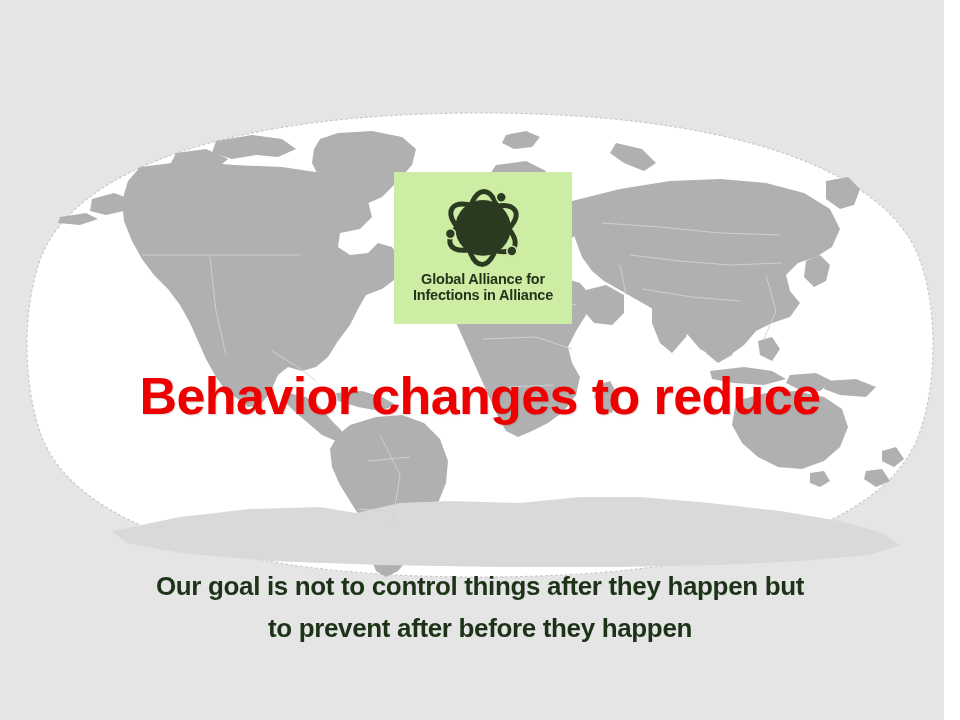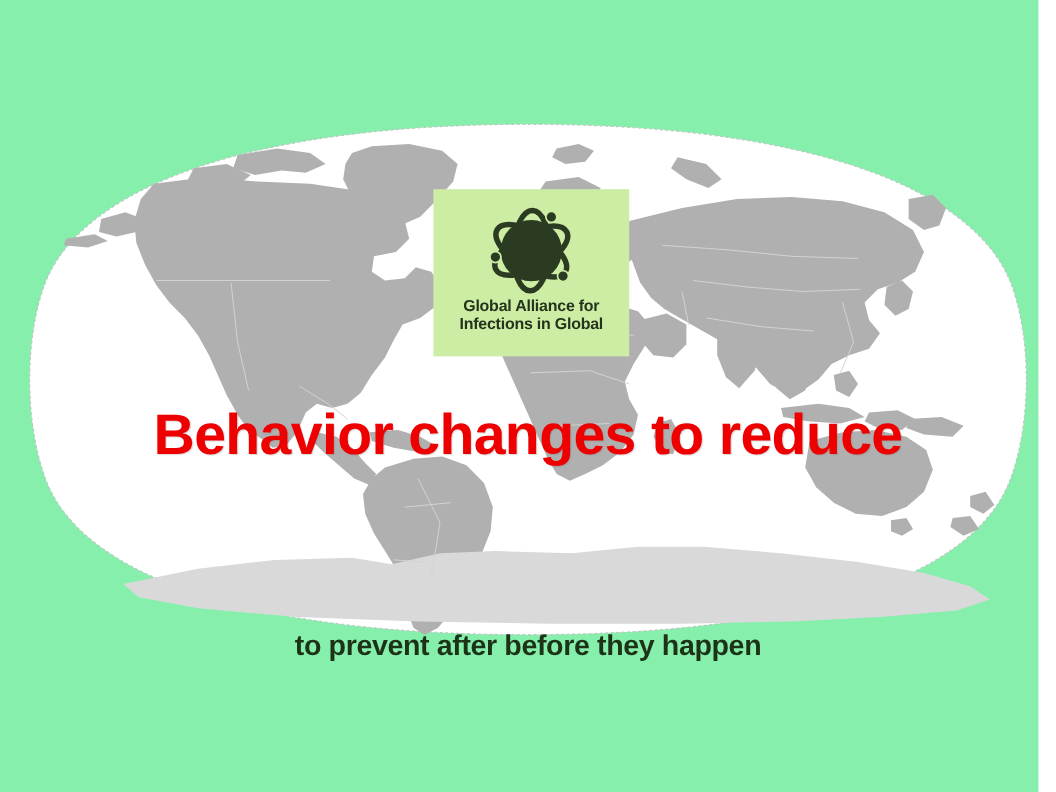--- a/index.html
+++ b/index.html
@@ -11,21 +11,21 @@
     width: 960px;
     height: 720px;
     overflow: hidden;
     font-family: "Liberation Sans", sans-serif;
   }
 
   #slide {
     position: relative;
     width: 944px;
     height: 720px;
-    background: #86efac;
+    background: #e5e5e5;
     overflow: hidden;
   }
 
   
   #world-map {
     position: absolute;
     left: 20px;
     top: 105px;
     width: 920px;
     height: 490px;
@@ -235,25 +235,26 @@
         <circle cx="16" cy="58" r="5.2"></circle>
         <circle cx="80" cy="76" r="5.2"></circle>
       </g>
       <g fill="none" stroke="#cdeca4" stroke-width="2">
 
         <ellipse cx="50" cy="52" rx="38" ry="17" transform="rotate(-28 50 52)" opacity="0"></ellipse>
       </g>
     </svg>
     <div id="logo-text">
       <span class="ln">Global Alliance for</span>
-      <span class="ln">Infections in Global</span>
+      <span class="ln">Infections in Alliance</span>
     </div>
   </div>
 
   <div id="title">
     <span class="ln">Behavior changes to reduce</span>
   </div>
 
   <div id="subtitle">
+    <span class="ln">Our goal is not to control things after they happen but</span>
     <span class="ln">to prevent after before they happen</span>
   </div>
 
 </div>
 
 </body></html>

